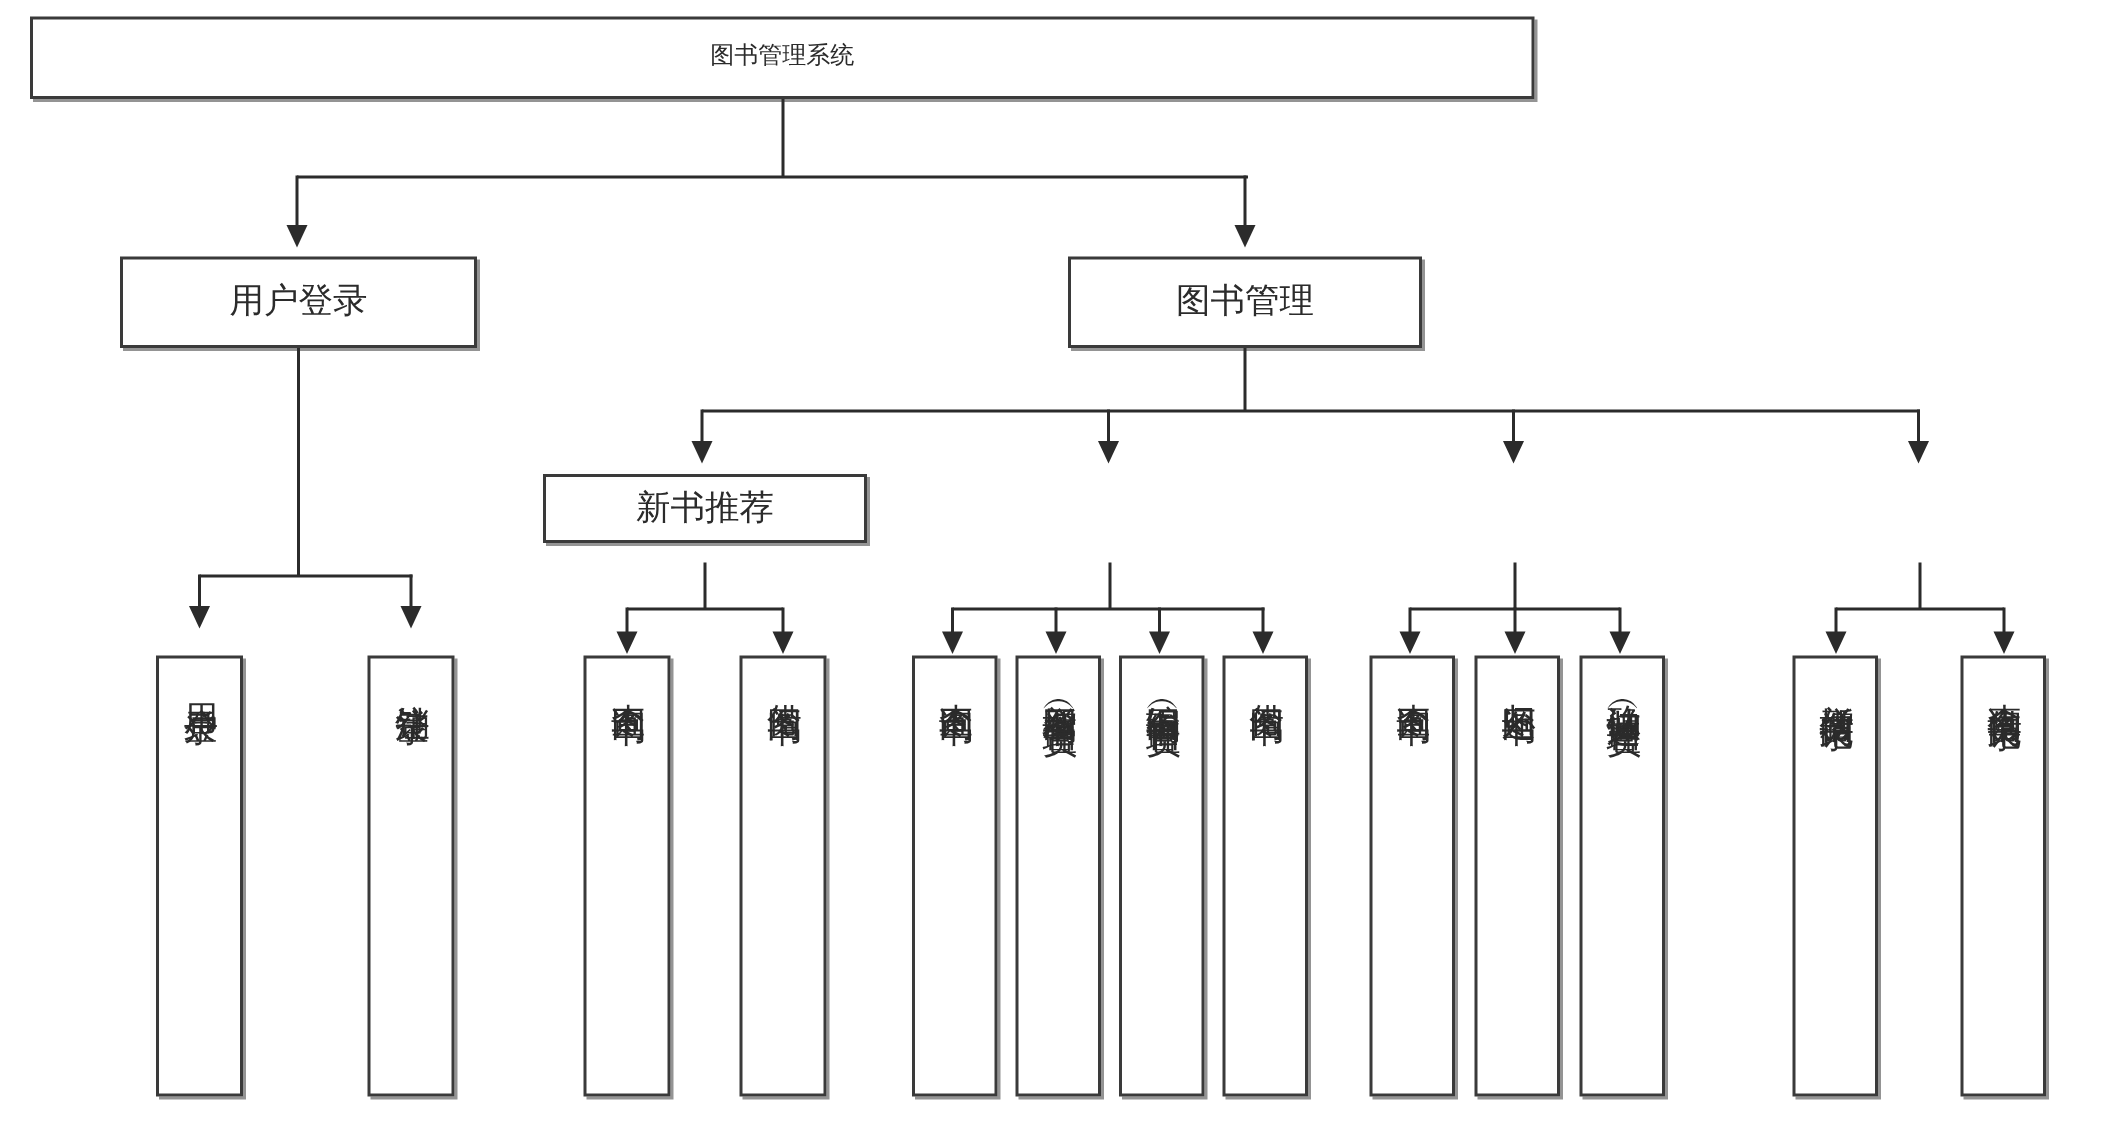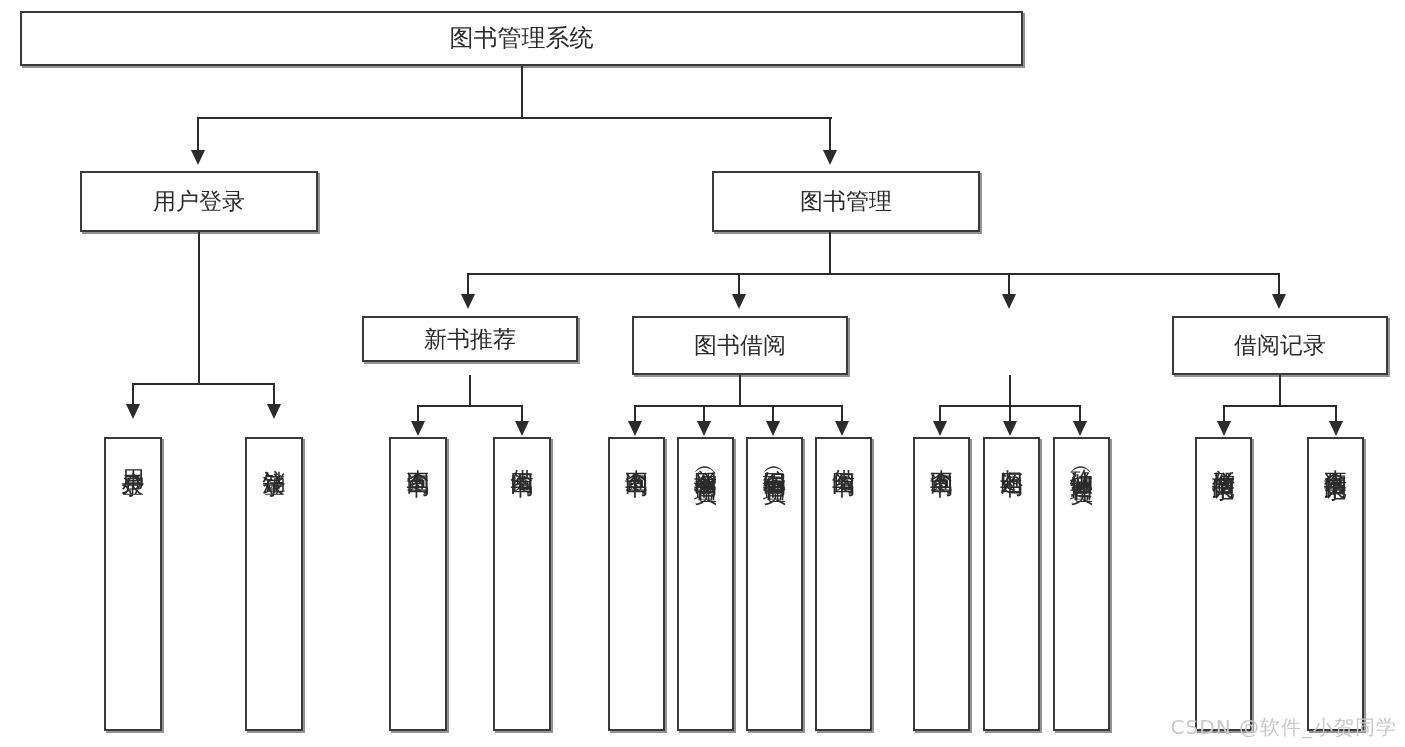--- a/index.html
+++ b/index.html
@@ -30,21 +30,21 @@
   }
   .node-label {
     text-align: center;
     line-height: 1.15;
     white-space: nowrap;
   }
   .node.horiz .node-label {
     font-size: 23px;
   }
   .node.root .node-label {
-    font-size: 24px;
+    font-size: 16px;
     font-family: Liberation Serif, serif;
   }
   .node.vert {
     align-items: flex-start;
     justify-content: center;
     padding-top: 12px;
   }
   .node.vert .node-label {
     writing-mode: vertical-rl;
     text-orientation: upright;
@@ -93,21 +93,21 @@
 
   <div class="conn v" style="left:197px; top:117px; width:2px; height:34px;"></div>
   <div class="arrow" style="left:191px; top:150px;"></div>
 
   <div class="conn v" style="left:829px; top:117px; width:2px; height:34px;"></div>
   <div class="arrow" style="left:823px; top:150px;"></div>
 
   <div class="node horiz" style="left:80px; top:171px; width:238px; height:61px;">
     <span class="node-label">用户登录</span>
   </div>
-  <div class="node horiz" style="left:712px; top:171px; width:268px; height:61px;">
+  <div class="node horiz" style="left:712px; top:171px; width:236px; height:61px;">
     <span class="node-label">图书管理</span>
   </div>
 
   <div class="conn v" style="left:198px; top:232px; width:2px; height:152px;"></div>
   <div class="conn h" style="left:133px; top:383px; width:142px; height:2px;"></div>
   <div class="conn v" style="left:132px; top:383px; width:2px; height:22px;"></div>
   <div class="arrow" style="left:126px; top:404px;"></div>
   <div class="conn v" style="left:273px; top:383px; width:2px; height:22px;"></div>
   <div class="arrow" style="left:267px; top:404px;"></div>
 
@@ -118,26 +118,20 @@
   <div class="conn v" style="left:738px; top:273px; width:2px; height:22px;"></div>
   <div class="arrow" style="left:732px; top:294px;"></div>
   <div class="conn v" style="left:1008px; top:273px; width:2px; height:22px;"></div>
   <div class="arrow" style="left:1002px; top:294px;"></div>
   <div class="conn v" style="left:1278px; top:273px; width:2px; height:22px;"></div>
   <div class="arrow" style="left:1272px; top:294px;"></div>
 
   <div class="node horiz" style="left:362px; top:316px; width:216px; height:46px;">
     <span class="node-label">新书推荐</span>
   </div>
-  <div class="node horiz" style="left:632px; top:316px; width:216px; height:59px;">
-    <span class="node-label">图书借阅</span>
-  </div>
-  <div class="node horiz" style="left:1172px; top:316px; width:216px; height:59px;">
-    <span class="node-label">借阅记录</span>
-  </div>
 
   <div class="conn v" style="left:469px; top:375px; width:2px; height:31px;"></div>
   <div class="conn h" style="left:418px; top:405px; width:104px; height:2px;"></div>
   <div class="conn v" style="left:417px; top:405px; width:2px; height:18px;"></div>
   <div class="arrow" style="left:411px; top:421px;"></div>
   <div class="conn v" style="left:521px; top:405px; width:2px; height:18px;"></div>
   <div class="arrow" style="left:515px; top:421px;"></div>
 
   <div class="conn v" style="left:739px; top:375px; width:2px; height:31px;"></div>
   <div class="conn h" style="left:635px; top:405px; width:208px; height:2px;"></div>
@@ -203,15 +197,14 @@
     <span class="node-label">确认归还（管理员）</span>
   </div>
 
   <div class="node vert" style="left:1195px; top:437px; width:57px; height:294px;">
     <span class="node-label">新增借阅记录</span>
   </div>
   <div class="node vert" style="left:1307px; top:437px; width:57px; height:294px;">
     <span class="node-label">查询借阅记录</span>
   </div>
 
-  <div id="watermark">CSDN @软件_小贺同学</div>
 
 </div>
 
 </body></html>

